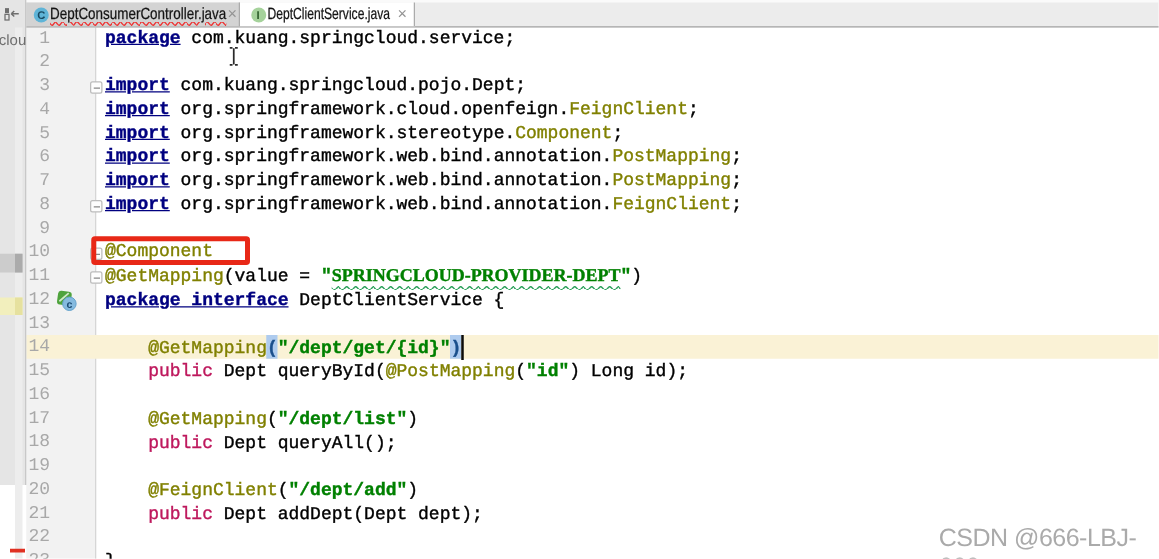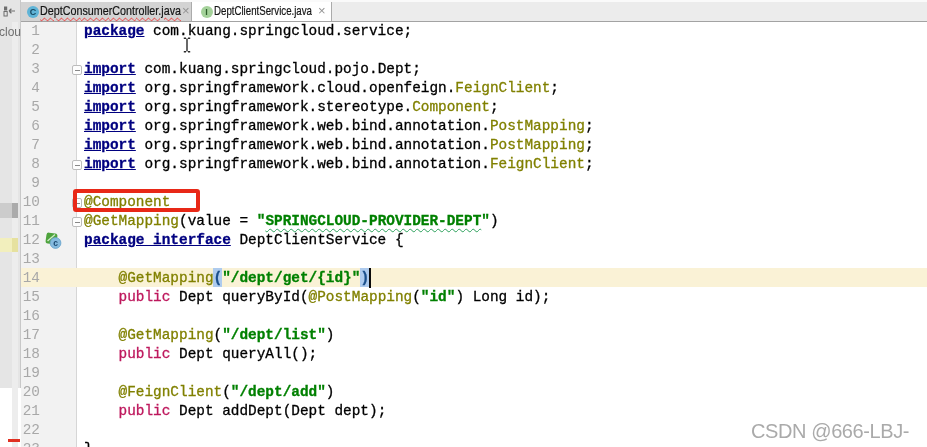--- a/index.html
+++ b/index.html
@@ -12,21 +12,21 @@
   #parenbg1{left:213.1px;top:268px;width:8.7px;height:19px;background:#aecbee;}
   #parenbg2{left:360.0px;top:268px;width:8.7px;height:19px;background:#aecbee;}
   #caret{left:369.2px;top:267.5px;width:2.2px;height:20.5px;background:#0b0b0b;}
   pre{margin:0;font-family:"Liberation Mono",monospace;font-size:14.4px;line-height:19px;}
   #nums{left:0;top:22px;width:40px;text-align:right;color:#a8a8a8;}
   #code{left:84px;top:22px;color:#000;-webkit-text-stroke:0.3px currentColor;}
   .k{color:#000080;font-weight:bold;text-decoration:underline;}
   .gm{color:#be185d;}
   .a{color:#808000;}
   .s{color:#008000;font-weight:bold;}
-  .sq{text-decoration:underline wavy #2ba05a;text-decoration-thickness:1px;text-underline-offset:3px;}
+  .sq{text-decoration:underline wavy #2ba05a;text-decoration-thickness:1px;text-underline-offset:3px;font-family:Liberation Serif, serif;}
   .p{color:#1a4f8b;font-weight:bold;}
   
   .fold{position:absolute;left:72px;width:8px;height:8px;background:#fdfdfd;border:1px solid #bcbcbc;border-radius:2px;}
   .fold:after{content:"";position:absolute;left:1.5px;top:3.5px;width:5px;height:1px;background:#888;}
   
   #redbox{left:73px;top:188.5px;width:119px;height:15px;border:4px solid #e82817;border-radius:3px;}
   
   #tabbar{left:20px;top:0;width:907px;height:19px;background:#ececec;border-top:2px solid #fafafa;border-bottom:1px solid #a3a3a3;}
   #tab1{left:20px;top:2px;width:171px;height:19px;background:#d3d3d3;border-right:1px solid #ababab;}
   #tab2{left:192px;top:2px;width:139px;height:19px;background:#ffffff;border-right:1px solid #ababab;}

